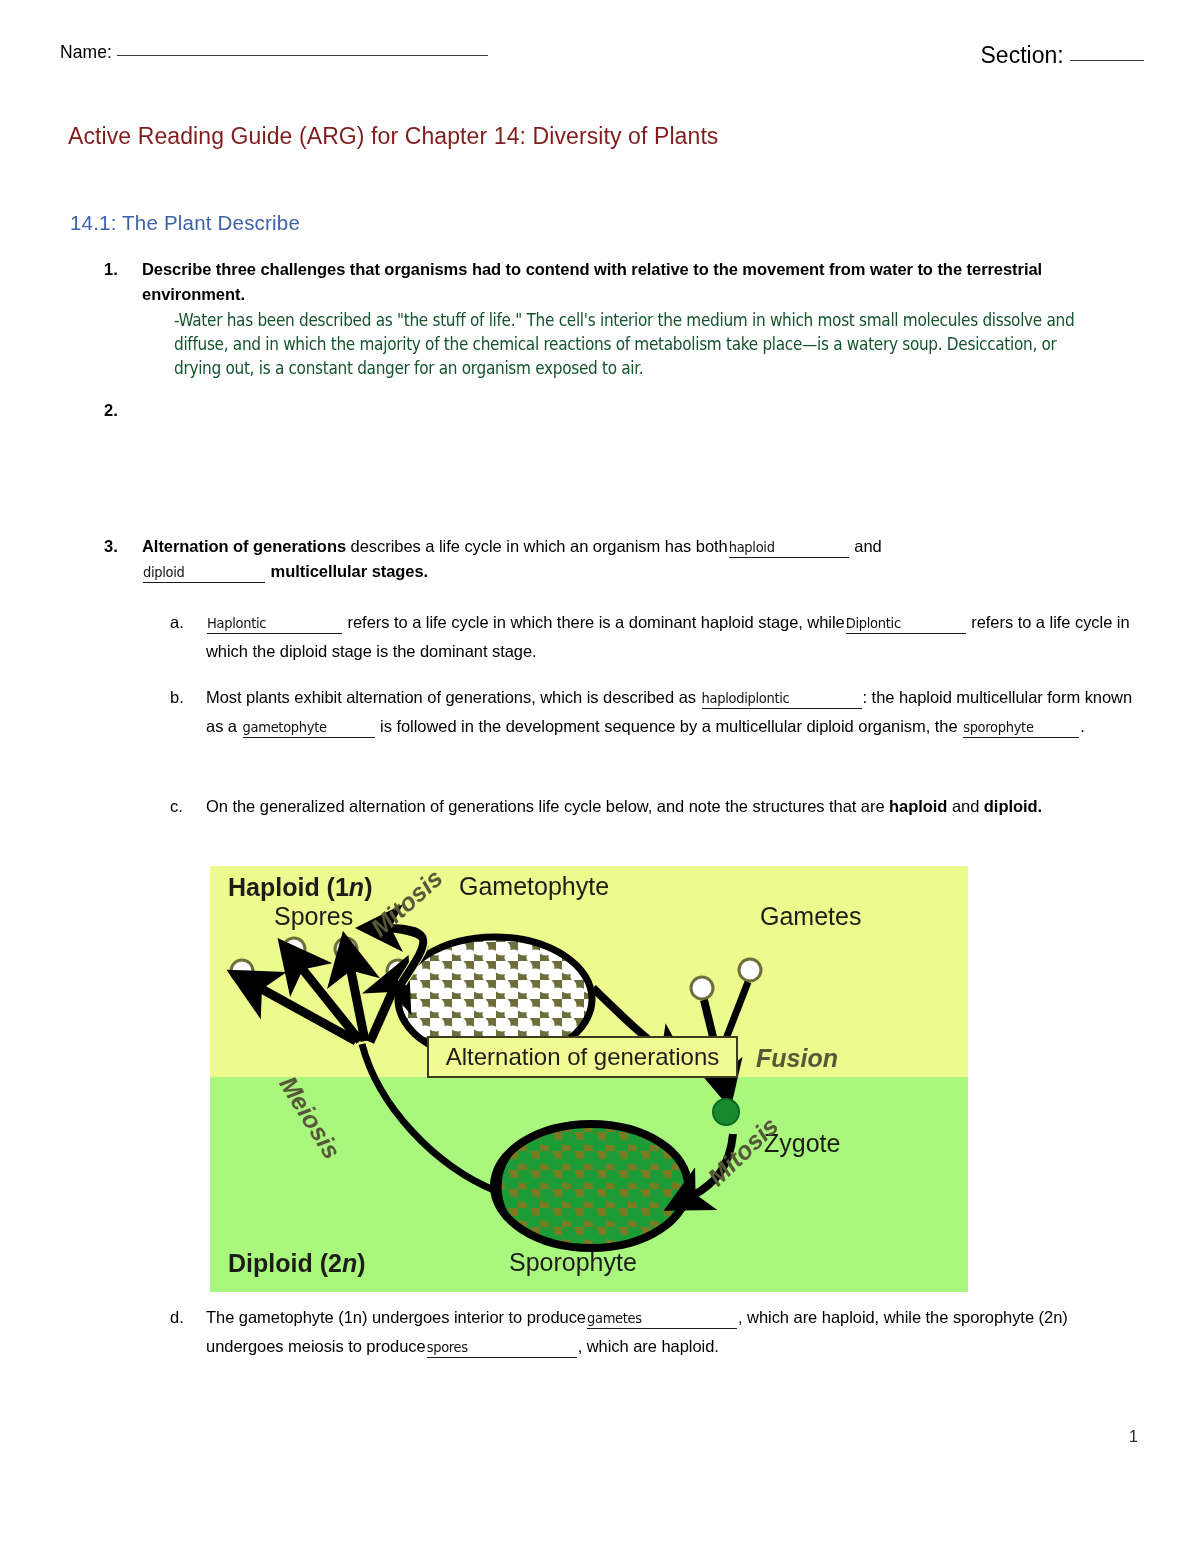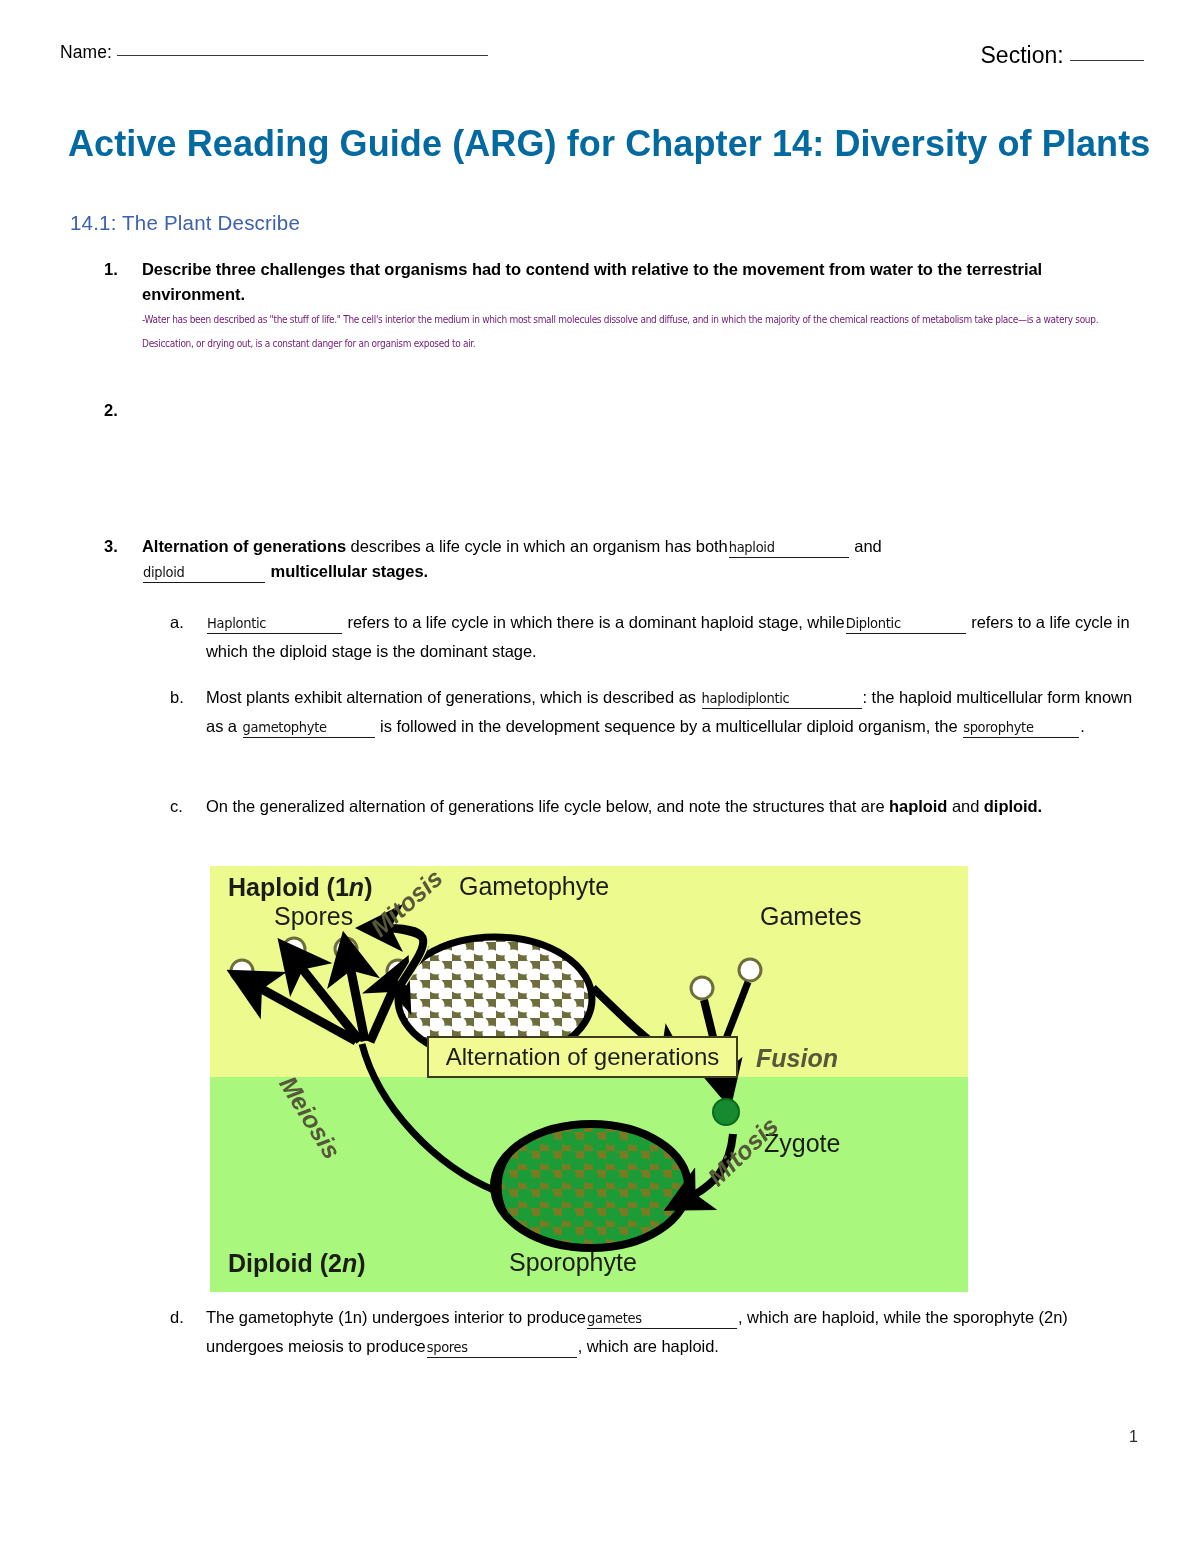--- a/index.html
+++ b/index.html
@@ -52,23 +52,23 @@
   }
   .rule-name-a { width: 181px; }
   .rule-name-b { width: 190px; }
   .rule-section { width: 74px; }
 
   
   .doc-title {
     position: absolute;
     left: 68px;
     top: 123px;
-    font-size: 36px;
-    color: #0369a1;
-    font-weight: 700;
+    font-size: 23px;
+    color: #7f1d1d;
+    font-weight: 400;
     letter-spacing: 0.1px;
     white-space: nowrap;
   }
   .sec-title {
     position: absolute;
     left: 70px;
     top: 211px;
     font-size: 20.5px;
     color: #3d62ad;
     font-weight: 400;
@@ -96,23 +96,24 @@
   }
   .q-prompt {
     font-weight: bold;
     letter-spacing: -0.05px;
   }
   
   .ans {
     font-family: "DejaVu Sans Condensed", "Liberation Sans Narrow", "DejaVu Sans", sans-serif;
     font-weight: 400;
     font-stretch: condensed;
-    font-size: 10px;
+    font-size: 17px;
     letter-spacing: -0.3px;
-    color: #701a75;
+    color: #14532d;
+    margin-left: 32px;
   }
   .ans-block {
     display: block;
     margin-top: 1px;
     line-height: 24px;
   }
 
   
   .blank {
     display: inline-block;

